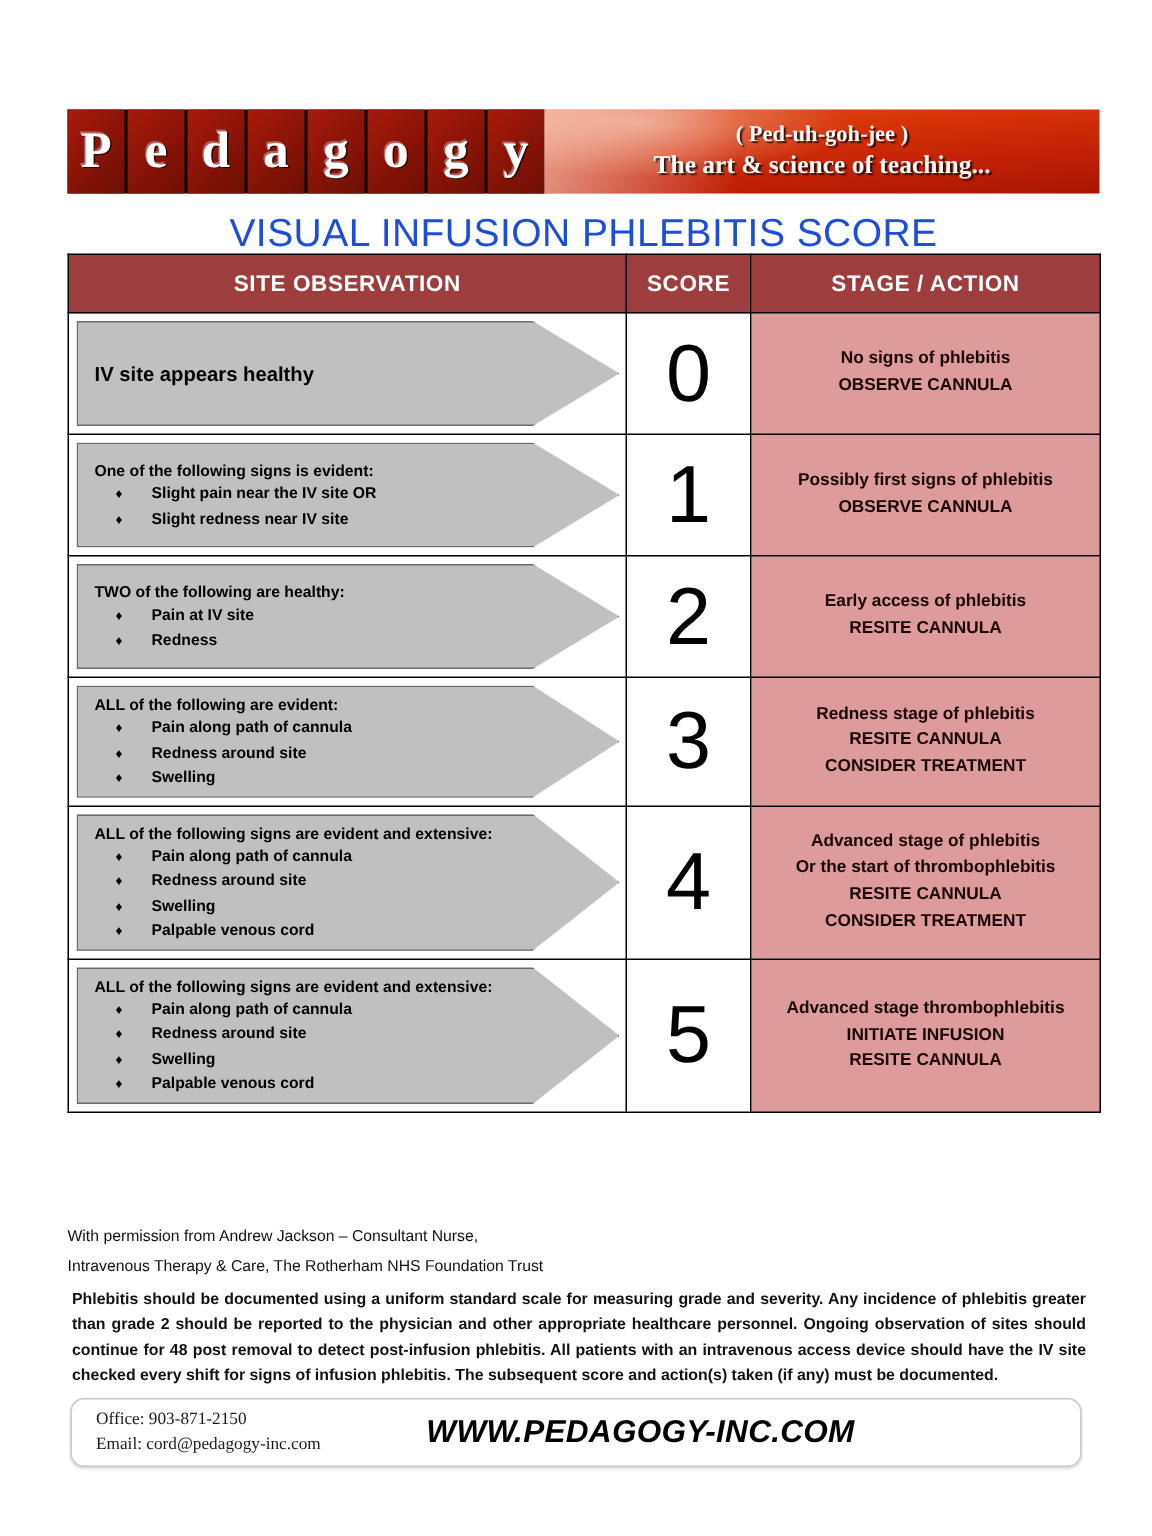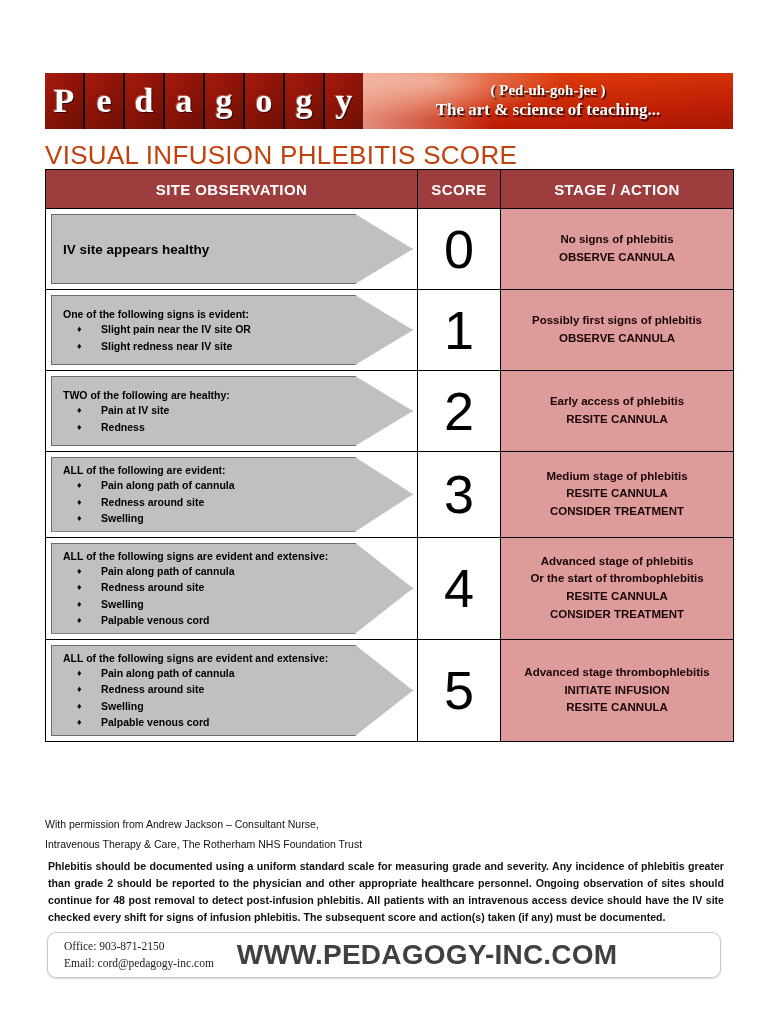--- a/index.html
+++ b/index.html
@@ -71,24 +71,25 @@
   }
   .tagline-1 { font-size: 15px; position: relative; z-index: 2; margin-bottom: 1px; }
   .tagline-2 { font-size: 17px; position: relative; z-index: 2; }
 
   
   .page-title {
     position: absolute;
     left: 45px;
     top: 140px;
     width: 688px;
+    text-align: center;
     font-size: 26px;
     font-weight: normal;
     letter-spacing: .3px;
-    color: #c2410c;
+    color: #1d4ed8;
   }
 
   
   .vip-table {
     position: absolute;
     left: 45px;
     top: 169px;
     width: 688px;
     border-collapse: collapse;
     table-layout: fixed;
@@ -220,24 +221,25 @@
     font-size: 11.5px;
     line-height: 1.45;
     color: #1a1a1a;
     white-space: nowrap;
   }
   .contact-url {
     position: absolute;
     left: 0; right: 0;
     text-align: center;
     padding-left: 86px;
-    font-size: 28px;
-    font-weight: bold;
-    color: #404040;
+    font-size: 21px;
+    font-weight: bold;
+    color: #000000;
     letter-spacing: .2px;
+    font-style: italic;
   }
 </style>
 </head>
 <body>
 
 <div class="logo-banner">
   <div class="logo-letters">
       <div class="logo-letter">P</div>
       <div class="logo-letter">e</div>
       <div class="logo-letter">d</div>
@@ -319,21 +321,21 @@
             <div class="arrow-head">ALL of the following are evident:</div>
             <ul class="arrow-list">
               <li><span class="bullet-diamond">♦</span><span>Pain along path of cannula</span></li>
               <li><span class="bullet-diamond">♦</span><span>Redness around site</span></li>
               <li><span class="bullet-diamond">♦</span><span>Swelling</span></li>
             </ul>
           </div>
         </td>
         <td class="score-cell">3</td>
         <td class="stage-cell">
-          <div>Medium stage of phlebitis</div>
+          <div>Redness stage of phlebitis</div>
           <div>RESITE CANNULA</div>
           <div>CONSIDER TREATMENT</div>
         </td>
       </tr>
       <tr>
         <td class="obs-cell">
           <div class="arrow">
             <div class="arrow-head">ALL of the following signs are evident and extensive:</div>
             <ul class="arrow-list">
               <li><span class="bullet-diamond">♦</span><span>Pain along path of cannula</span></li>

